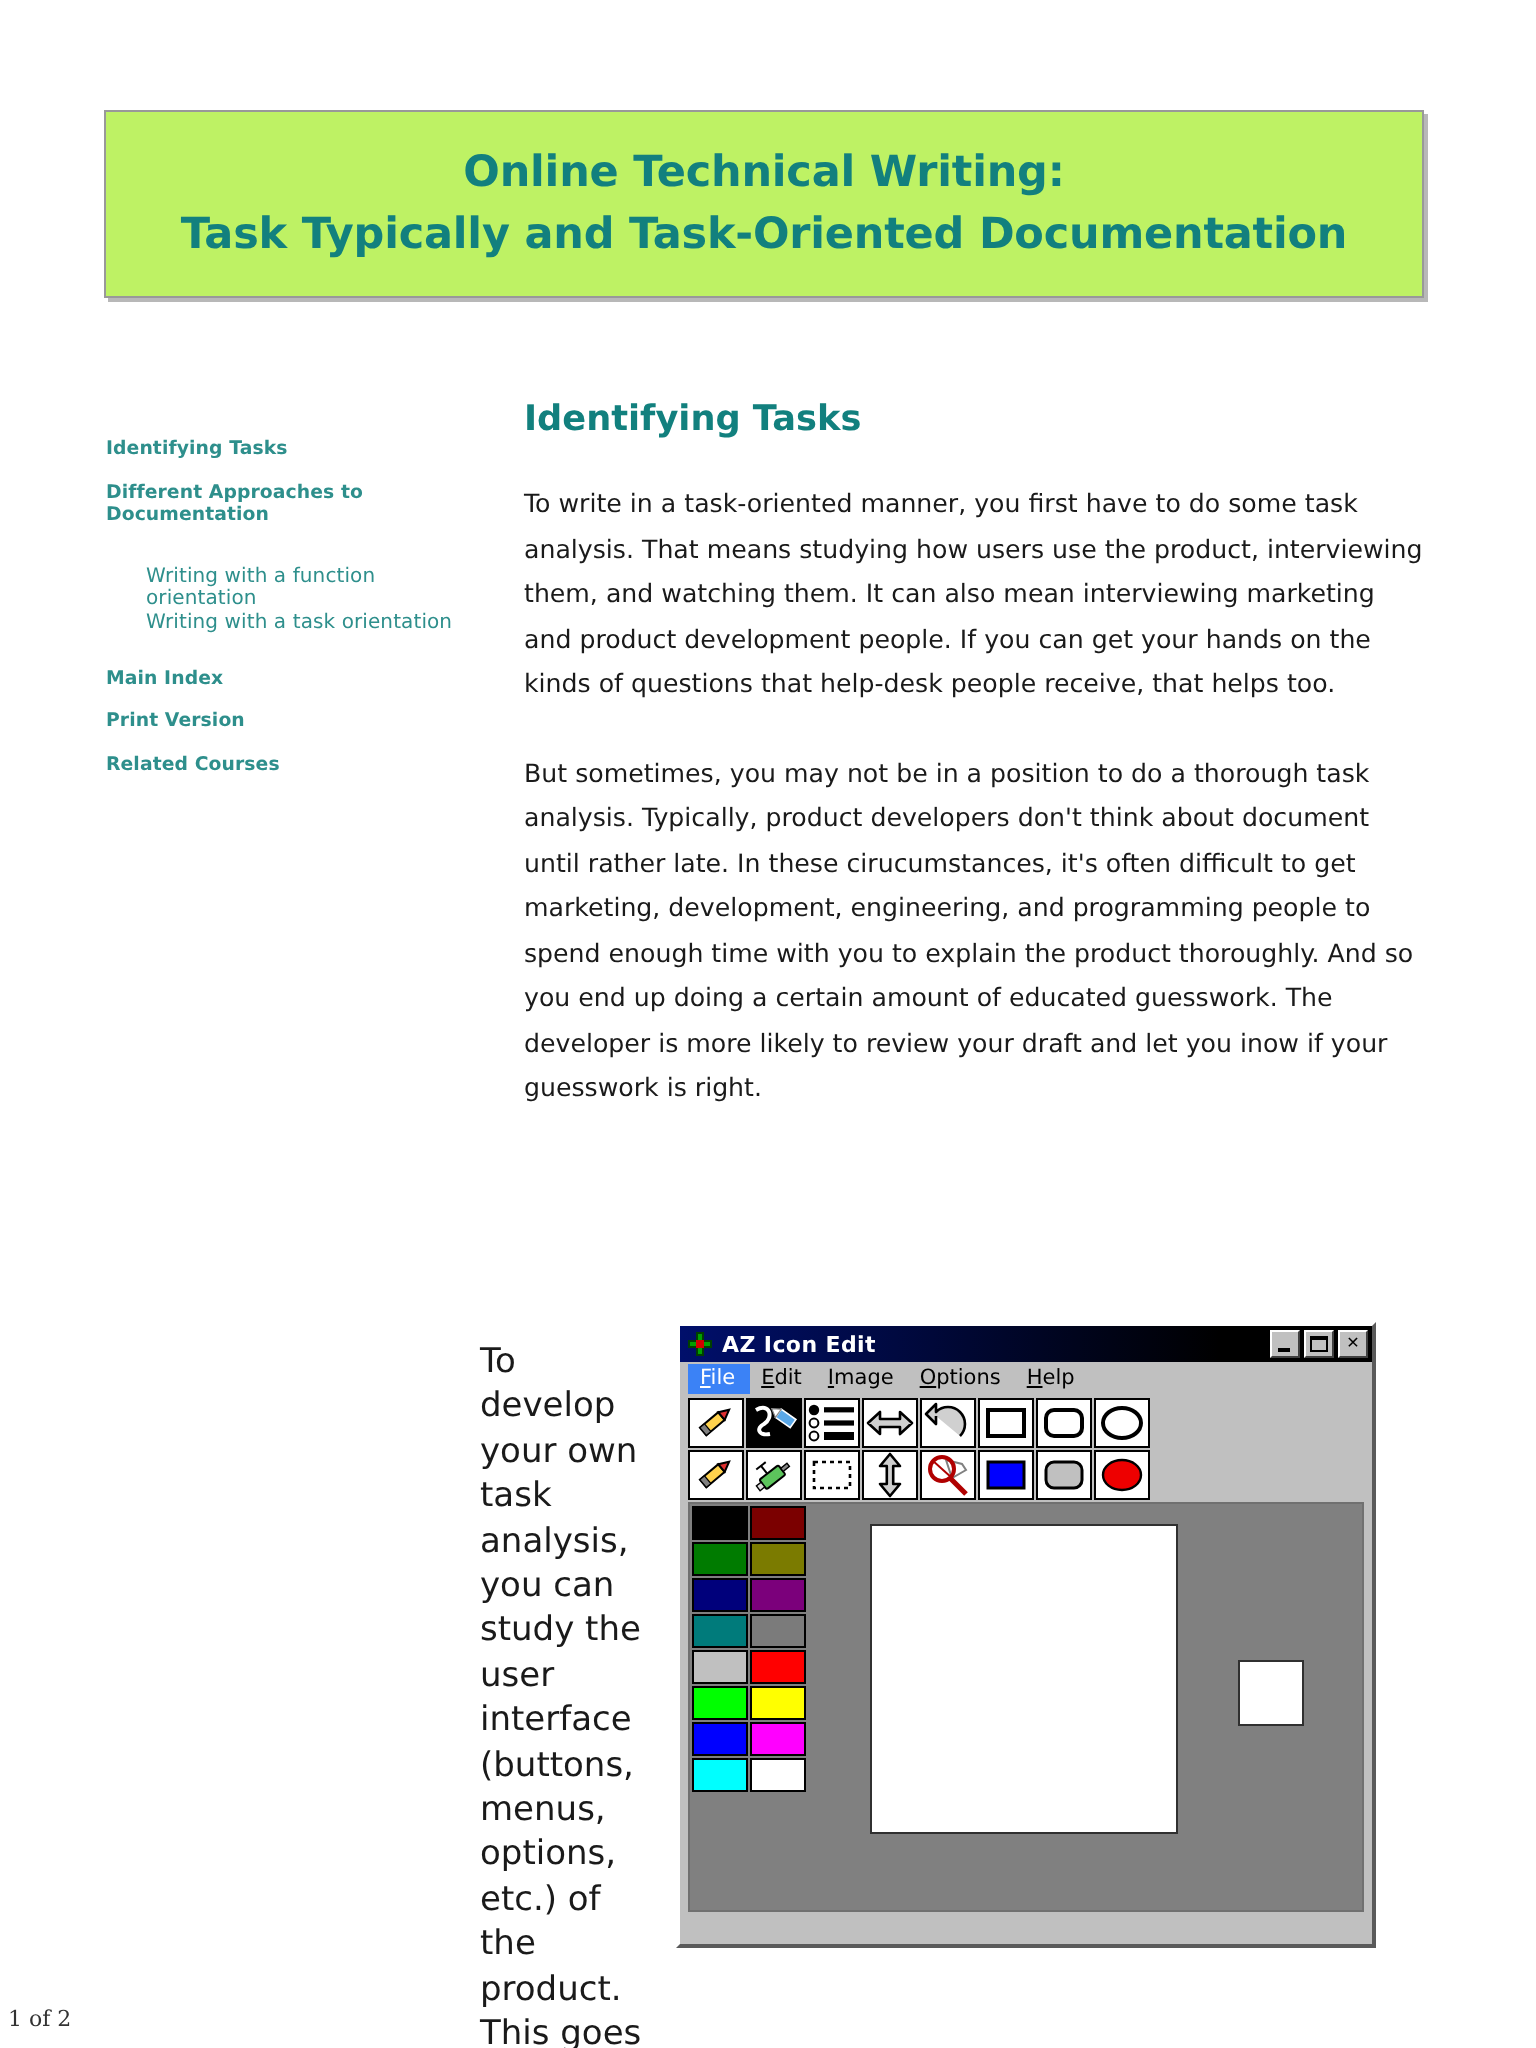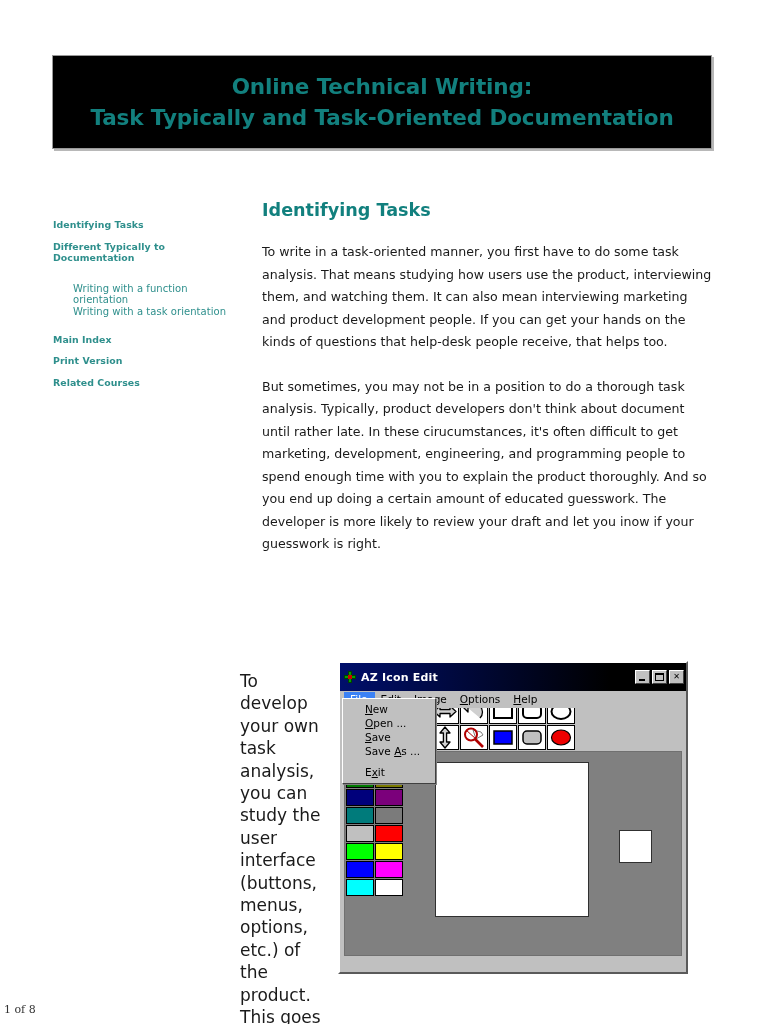--- a/index.html
+++ b/index.html
@@ -18,21 +18,21 @@
 
   
   .title-banner {
     position: absolute;
     left: 52px;
     top: 55px;
     width: 660px;
     height: 94px;
     box-sizing: border-box;
     border: 1px solid #999999;
-    background: #000000;
+    background: #bef264;
     box-shadow: 2px 2px 0 0 #b8b8b8;
     display: flex;
     align-items: center;
     justify-content: center;
   }
   .title-inner {
     text-align: center;
     color: #12807e;
     font-weight: bold;
     font-size: 21.5px;
@@ -108,21 +108,21 @@
     height: 313px;
     box-sizing: border-box;
     background: #c0c0c0;
     border-top: 2px solid #ffffff;
     border-left: 2px solid #ffffff;
     border-right: 2px solid #5a5a5a;
     border-bottom: 2px solid #5a5a5a;
     font-family: "DejaVu Sans", "Liberation Sans", sans-serif;
   }
   .titlebar {
-    height: 28px;
+    height: 18px;
     background: linear-gradient(to right, #000f6b 0%, #000000 78%, #000000 100%);
     display: flex;
     align-items: center;
     padding: 0 2px 0 3px;
     box-sizing: border-box;
   }
   .app-icon {
     width: 14px; height: 14px;
     position: relative;
     flex: 0 0 auto;
@@ -301,21 +301,21 @@
 
 <div class="title-banner">
   <div class="title-inner">
     <span>Online Technical Writing:</span>
     <span class="title-line2">Task Typically and Task-Oriented Documentation</span>
   </div>
 </div>
 
 <nav class="sidebar">
   <a class="nav-link" href="#">Identifying Tasks</a>
-  <a class="nav-link" href="#">Different Typically to Documentation</a>
+  <a class="nav-link" href="#">Different Approaches to Documentation</a>
   <div class="nav-gap-small"></div>
   <a class="nav-link sub" href="#">Writing with a function orientation</a>
   <a class="nav-link sub" href="#">Writing with a task orientation</a>
   <div class="nav-gap-big"></div>
   <a class="nav-link" href="#">Main Index</a>
   <a class="nav-link" href="#">Print Version</a>
   <a class="nav-link" href="#">Related Courses</a>
 </nav>
 
 <main class="content">
@@ -499,24 +499,16 @@
     <span class="swatch" style="background:#c0c0c0"></span>
     <span class="swatch" style="background:#ff0000"></span>
     <span class="swatch" style="background:#00ff00"></span>
     <span class="swatch" style="background:#ffff00"></span>
     <span class="swatch" style="background:#0000ff"></span>
     <span class="swatch" style="background:#ff00ff"></span>
     <span class="swatch" style="background:#00ffff"></span>
     <span class="swatch" style="background:#ffffff"></span>
   </div>
 
-  <div class="dropdown">
-    <div class="dd-item"><u>N</u>ew</div>
-    <div class="dd-item"><u>O</u>pen ...</div>
-    <div class="dd-item"><u>S</u>ave</div>
-    <div class="dd-item">Save <u>A</u>s ...</div>
-    <div class="dd-sep"></div>
-    <div class="dd-item">E<u>x</u>it</div>
-  </div>
 
 </div>
 
-<div class="page-footer">1 of 8</div>
+<div class="page-footer">1 of 2</div>
 
 </body></html>

